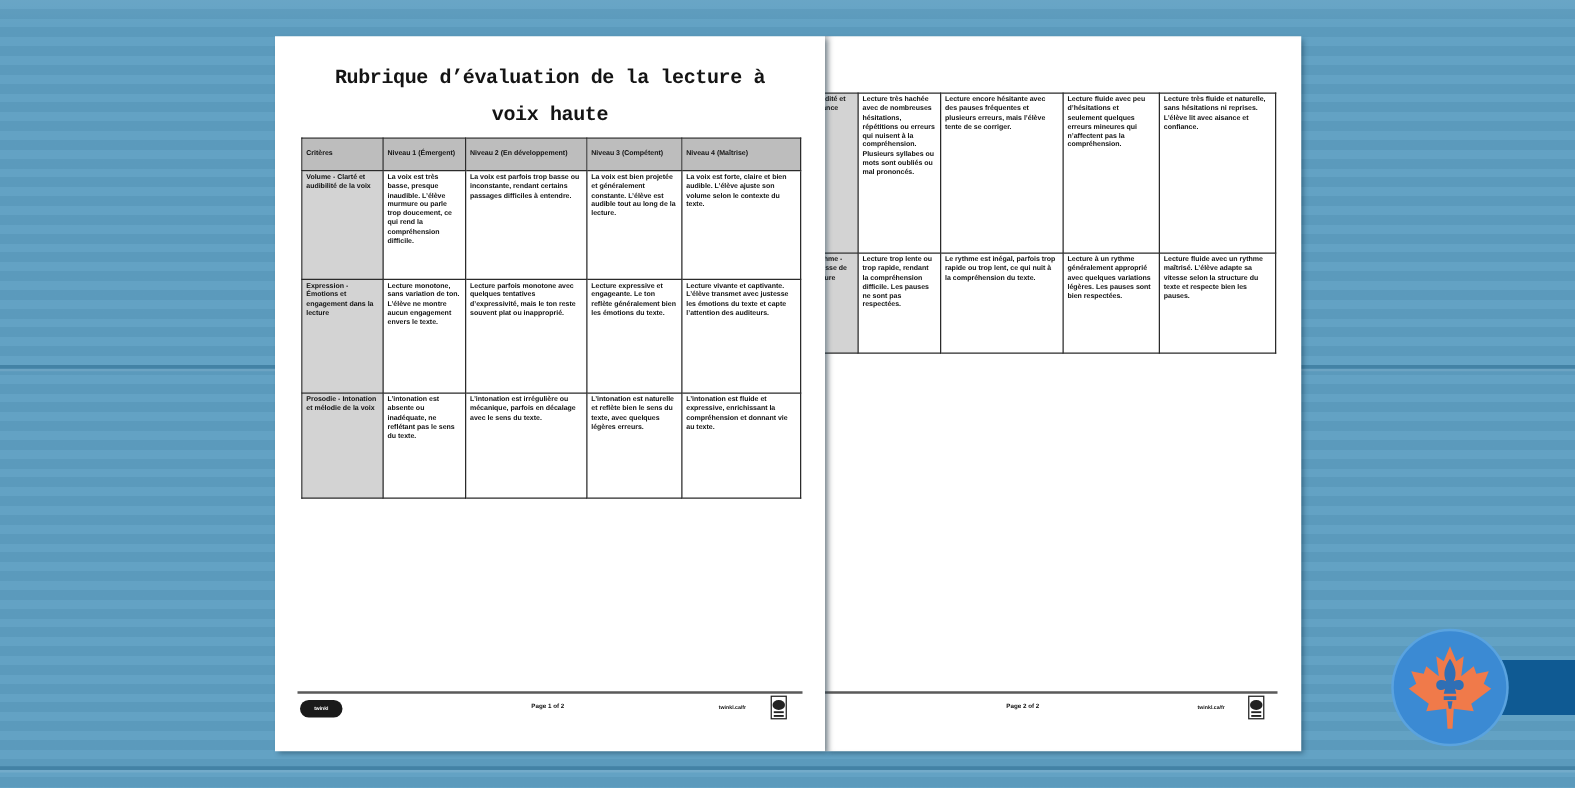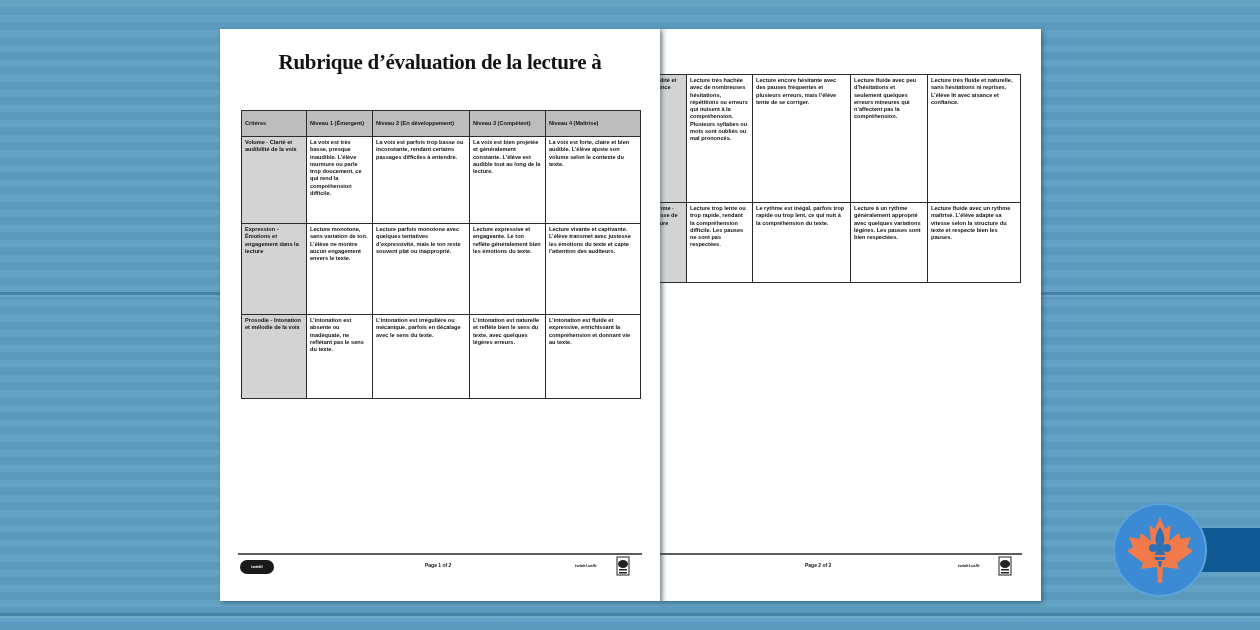--- a/index.html
+++ b/index.html
@@ -17,21 +17,21 @@
     .page {
       position: absolute; background: #ffffff;
       box-shadow: 2px 2px 4px rgba(20,50,70,0.45);
     }
     .page1 { left: 220px; top: 29px; width: 440px; height: 572px; z-index: 2; }
     .page2 { left: 660px; top: 29px; width: 381px; height: 572px; z-index: 1; overflow: hidden;
              box-shadow: inset 6px 0 6px -4px rgba(0,0,0,0.25), 2px 2px 4px rgba(20,50,70,0.45); }
 
     .doc-title {
       position: absolute; left: 0; top: 18px; width: 440px; text-align: center;
-      font-family: Liberation Serif, serif; font-weight: bold; font-size: 21px; line-height: 30px;
+      font-family: Liberation Mono, monospace; font-weight: bold; font-size: 16px; line-height: 30px;
       color: #141414; letter-spacing: -0.3px;
     }
 
     table.rubric { position: absolute; border-collapse: collapse; table-layout: fixed; }
     table.rubric td, table.rubric th {
       border: 1.5px solid #2b2b2b; vertical-align: top; padding: 2px 3px;
       font-family: "Liberation Sans", sans-serif; font-size: 5.6px; line-height: 7.3px;
       font-weight: bold; color: #111; text-align: left; overflow: hidden; word-wrap: break-word;
     }
     table.rubric th { background: #bdbdbd; font-size: 5.6px; vertical-align: middle; }
@@ -78,20 +78,21 @@
   </style>
 </head>
 <body>
 
 <div class="plank-seam" style="top:292px;"></div>
 <div class="plank-seam" style="top:613px;"></div>
 
 <div class="page page1">
   <div class="doc-title">
     <div>Rubrique d’évaluation de la lecture à</div>
+    <div>voix haute</div>
   </div>
 
   <table class="rubric p1-table">
     <colgroup>
       <col style="width:65px">
         <col style="width:66px">
         <col style="width:97px">
         <col style="width:76px">
         <col style="width:95px">
     </colgroup>

